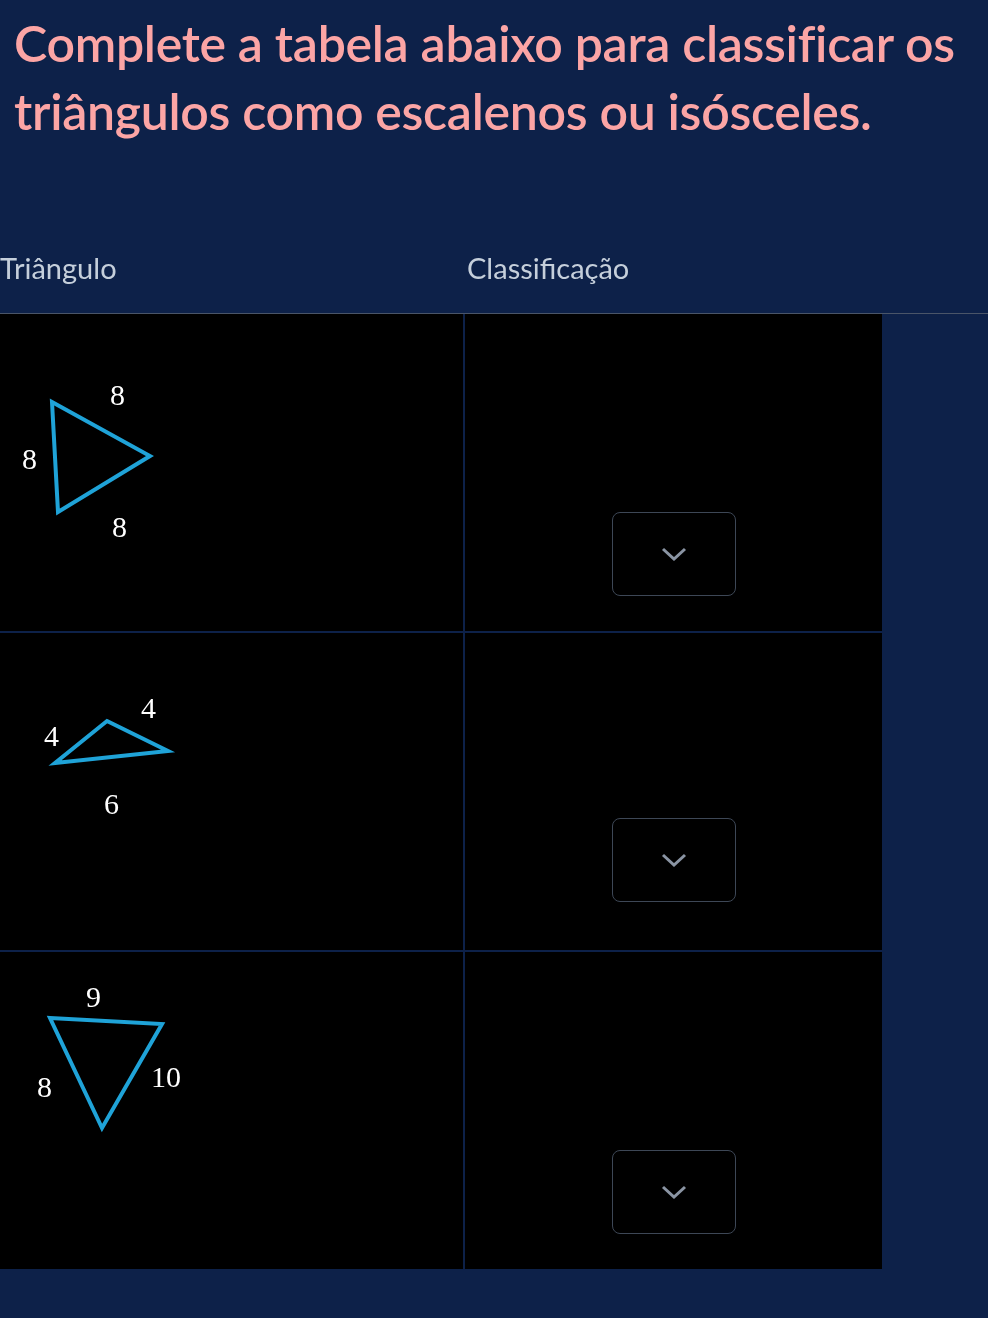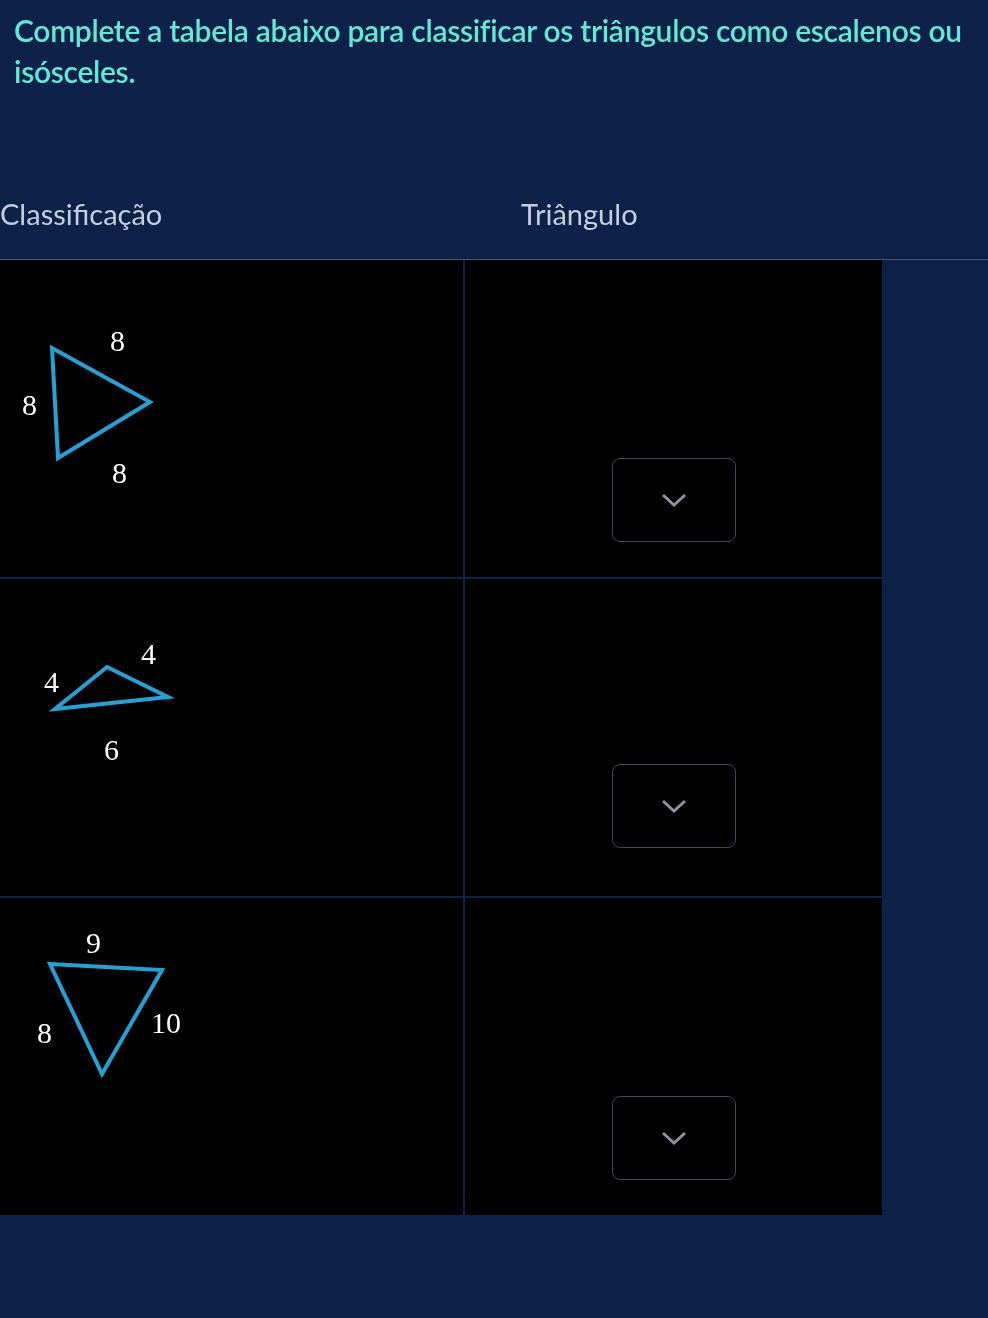--- a/index.html
+++ b/index.html
@@ -9,23 +9,23 @@
     }
     body {
       width: 988px;
       height: 1318px;
       background-color: #0d2149;
       font-family: -apple-system, BlinkMacSystemFont, "Segoe UI", "Lato", sans-serif;
       color: #c5cfdb;
       overflow: hidden;
     }
     .question-title {
-      font-size: 30px;
+      font-size: 50px;
       font-weight: 600;
-      color: #5eead4;
+      color: #fca5a5;
       padding: 10px 14px 0 14px;
       line-height: 1.35;
       letter-spacing: -0.3px;
     }
     .table-container {
       margin-top: 105px;
       width: 100%;
     }
     .table-header {
       display: flex;
@@ -129,22 +129,22 @@
       padding-bottom: 48px;
     }
   </style>
 </head>
 <body>
 
 <div class="question-title">Complete a tabela abaixo para classificar os triângulos como escalenos ou isósceles.</div>
 
 <div class="table-container">
   <div class="table-header">
+    <div class="header-cell header-triangle">Triângulo</div>
     <div class="header-cell header-classification">Classificação</div>
-    <div class="header-cell header-triangle">Triângulo</div>
   </div>
 
   <div class="table-body">
 
     <div class="table-row row1">
       <div class="cell-triangle">
         <svg class="triangle-svg" width="465" height="317">
           <polygon class="triangle-path" points="52,88 150,142 58,198"></polygon>
         </svg>
         <div class="side-label r1-l1">8</div>

